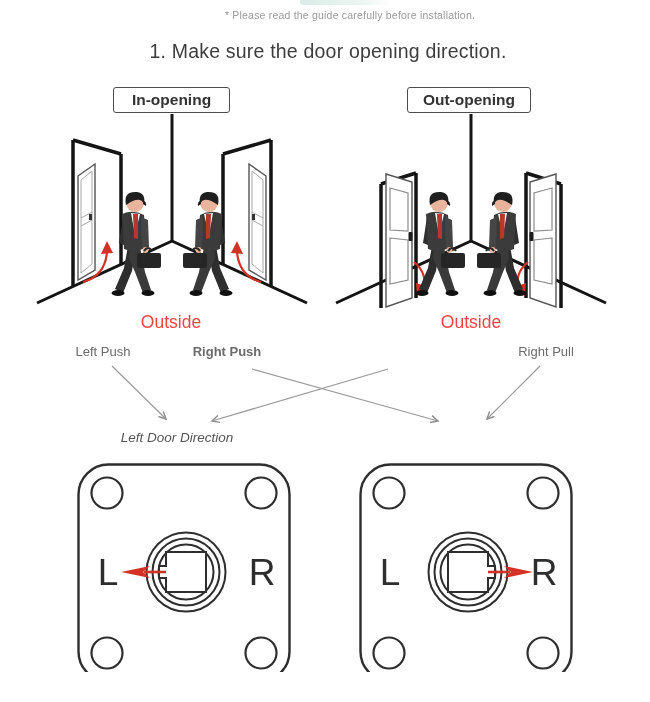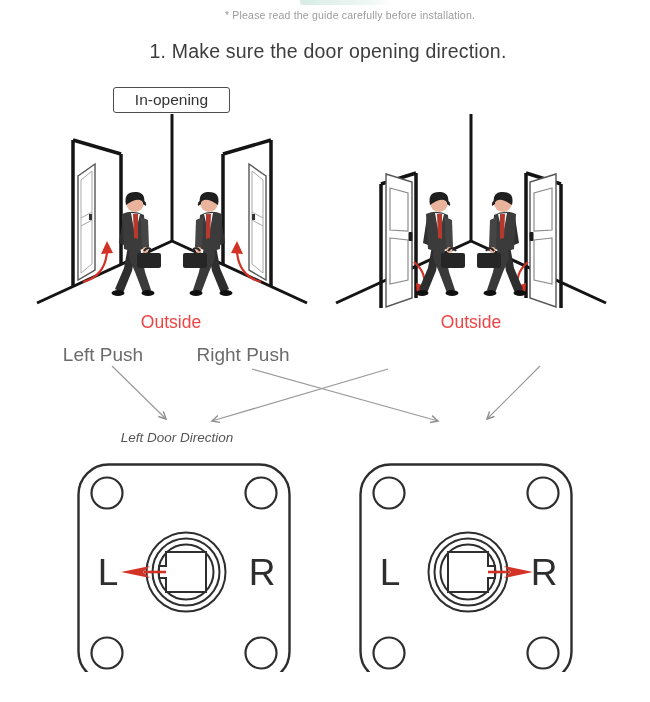--- a/index.html
+++ b/index.html
@@ -13,35 +13,35 @@
     background:linear-gradient(90deg,#cfe7e0,#e8f4f0 70%,#ffffff);
     border-radius:0 0 3px 3px;opacity:.8;
   }
   .note{left:50px;top:9px;width:600px;text-align:center;
     font-size:10.5px;color:#9b9b9b;letter-spacing:.2px;}
   .page-title{left:3px;top:40px;width:650px;text-align:center;
     font-size:19.5px;color:#3d3d3d;font-weight:500;letter-spacing:.2px;}
   .tag-box{
     top:87px;height:24px;line-height:24px;text-align:center;
     border:1.5px solid #4d4d4d;border-radius:3px;background:#fff;
-    font-size:15.5px;color:#333;font-weight:400;z-index:3;
+    font-size:15.5px;color:#333;font-weight:700;z-index:3;
   }
   #tag-in{left:113px;width:115px;}
   #tag-out{left:407px;width:122px;}
   .scene{top:114px;width:270px;height:195px;overflow:visible;}
   #scene-in{left:37px;}
   #scene-out{left:336px;}
   .outside-label{top:312px;width:200px;text-align:center;
     font-size:17.5px;color:#ef4444;}
   #outside-in{left:71px;}
   #outside-out{left:371px;}
   .option-label{top:344px;width:130px;text-align:center;
-    font-size:19px;color:#6b6b6b;}
+    font-size:13px;color:#6b6b6b;}
   #opt-left-push{left:38px;}
-  #opt-right-push{left:178px;}
+  #opt-right-push{left:162px;font-weight:bold;}
   #opt-left-pull{left:327px;}
   #opt-right-pull{left:481px;}
   .mapping-arrows{left:0;top:358px;width:650px;height:72px;}
   .direction-title{top:430px;width:220px;text-align:center;
     font-size:13.5px;color:#555;}
   #title-left{left:67px;font-style:italic;}
   #title-right{left:335px;}
   .plate{top:462px;width:216px;height:222px;}
   #plate-left{left:76px;}
   #plate-right{left:358px;}
@@ -51,20 +51,21 @@
 <body>
 
 <div class="canvas">
 
   <div class="abs divider-remnant"></div>
 
   <div class="abs note">* Please read the guide carefully before installation.</div>
   <div class="abs page-title">1. Make sure the door opening direction.</div>
 
   <div class="abs tag-box" id="tag-in">In-opening</div>
+  <div class="abs tag-box" id="tag-out">Out-opening</div>
 
   <svg class="abs scene" id="scene-in" viewBox="0 0 270 195">
     <defs>
 
       <g id="man">
         <path d="M-9,-81 L-13,-55 L-8,-53 L-4,-78 Z" fill="#2f2f2f"></path>
         <path d="M-4,-52 L-8,-30 L-17,-9 L-9,-5 L0,-27 L3,-44 Z" fill="#2e2e2e"></path>
         <ellipse cx="-14" cy="-5" rx="6.5" ry="3" fill="#101010"></ellipse>
         <path d="M-2,-52 L8,-51 L13,-26 L19,-8 L11,-5 L3,-26 L-3,-40 Z" fill="#3a3a3a"></path>
         <ellipse cx="16" cy="-5" rx="6.5" ry="3" fill="#101010"></ellipse>
@@ -129,20 +130,21 @@
     </g>
     <use href="#out-half"></use>
     <use href="#out-half" transform="translate(270,0) scale(-1,1)"></use>
   </svg>
 
   <div class="abs outside-label" id="outside-in">Outside</div>
   <div class="abs outside-label" id="outside-out">Outside</div>
 
   <div class="abs option-label" id="opt-left-push">Left Push</div>
   <div class="abs option-label" id="opt-right-push">Right Push</div>
+  <div class="abs option-label" id="opt-right-pull">Right Pull</div>
 
   <svg class="abs mapping-arrows" viewBox="0 0 650 72">
     <defs>
       <marker id="mhead" orient="auto" markerWidth="9" markerHeight="9" refX="6.5" refY="3.5">
         <path d="M0.5,0.5 L6.5,3.5 L0.5,6.5" fill="none" stroke="#8f8f8f" stroke-width="1.2"></path>
       </marker>
     </defs>
     <line x1="112" y1="8" x2="166" y2="61" stroke="#9a9a9a" stroke-width="1.2" marker-end="url(#mhead)"></line>
     <line x1="252" y1="11" x2="438" y2="63" stroke="#9a9a9a" stroke-width="1.2" marker-end="url(#mhead)"></line>
     <line x1="388" y1="11" x2="212" y2="63" stroke="#9a9a9a" stroke-width="1.2" marker-end="url(#mhead)"></line>

